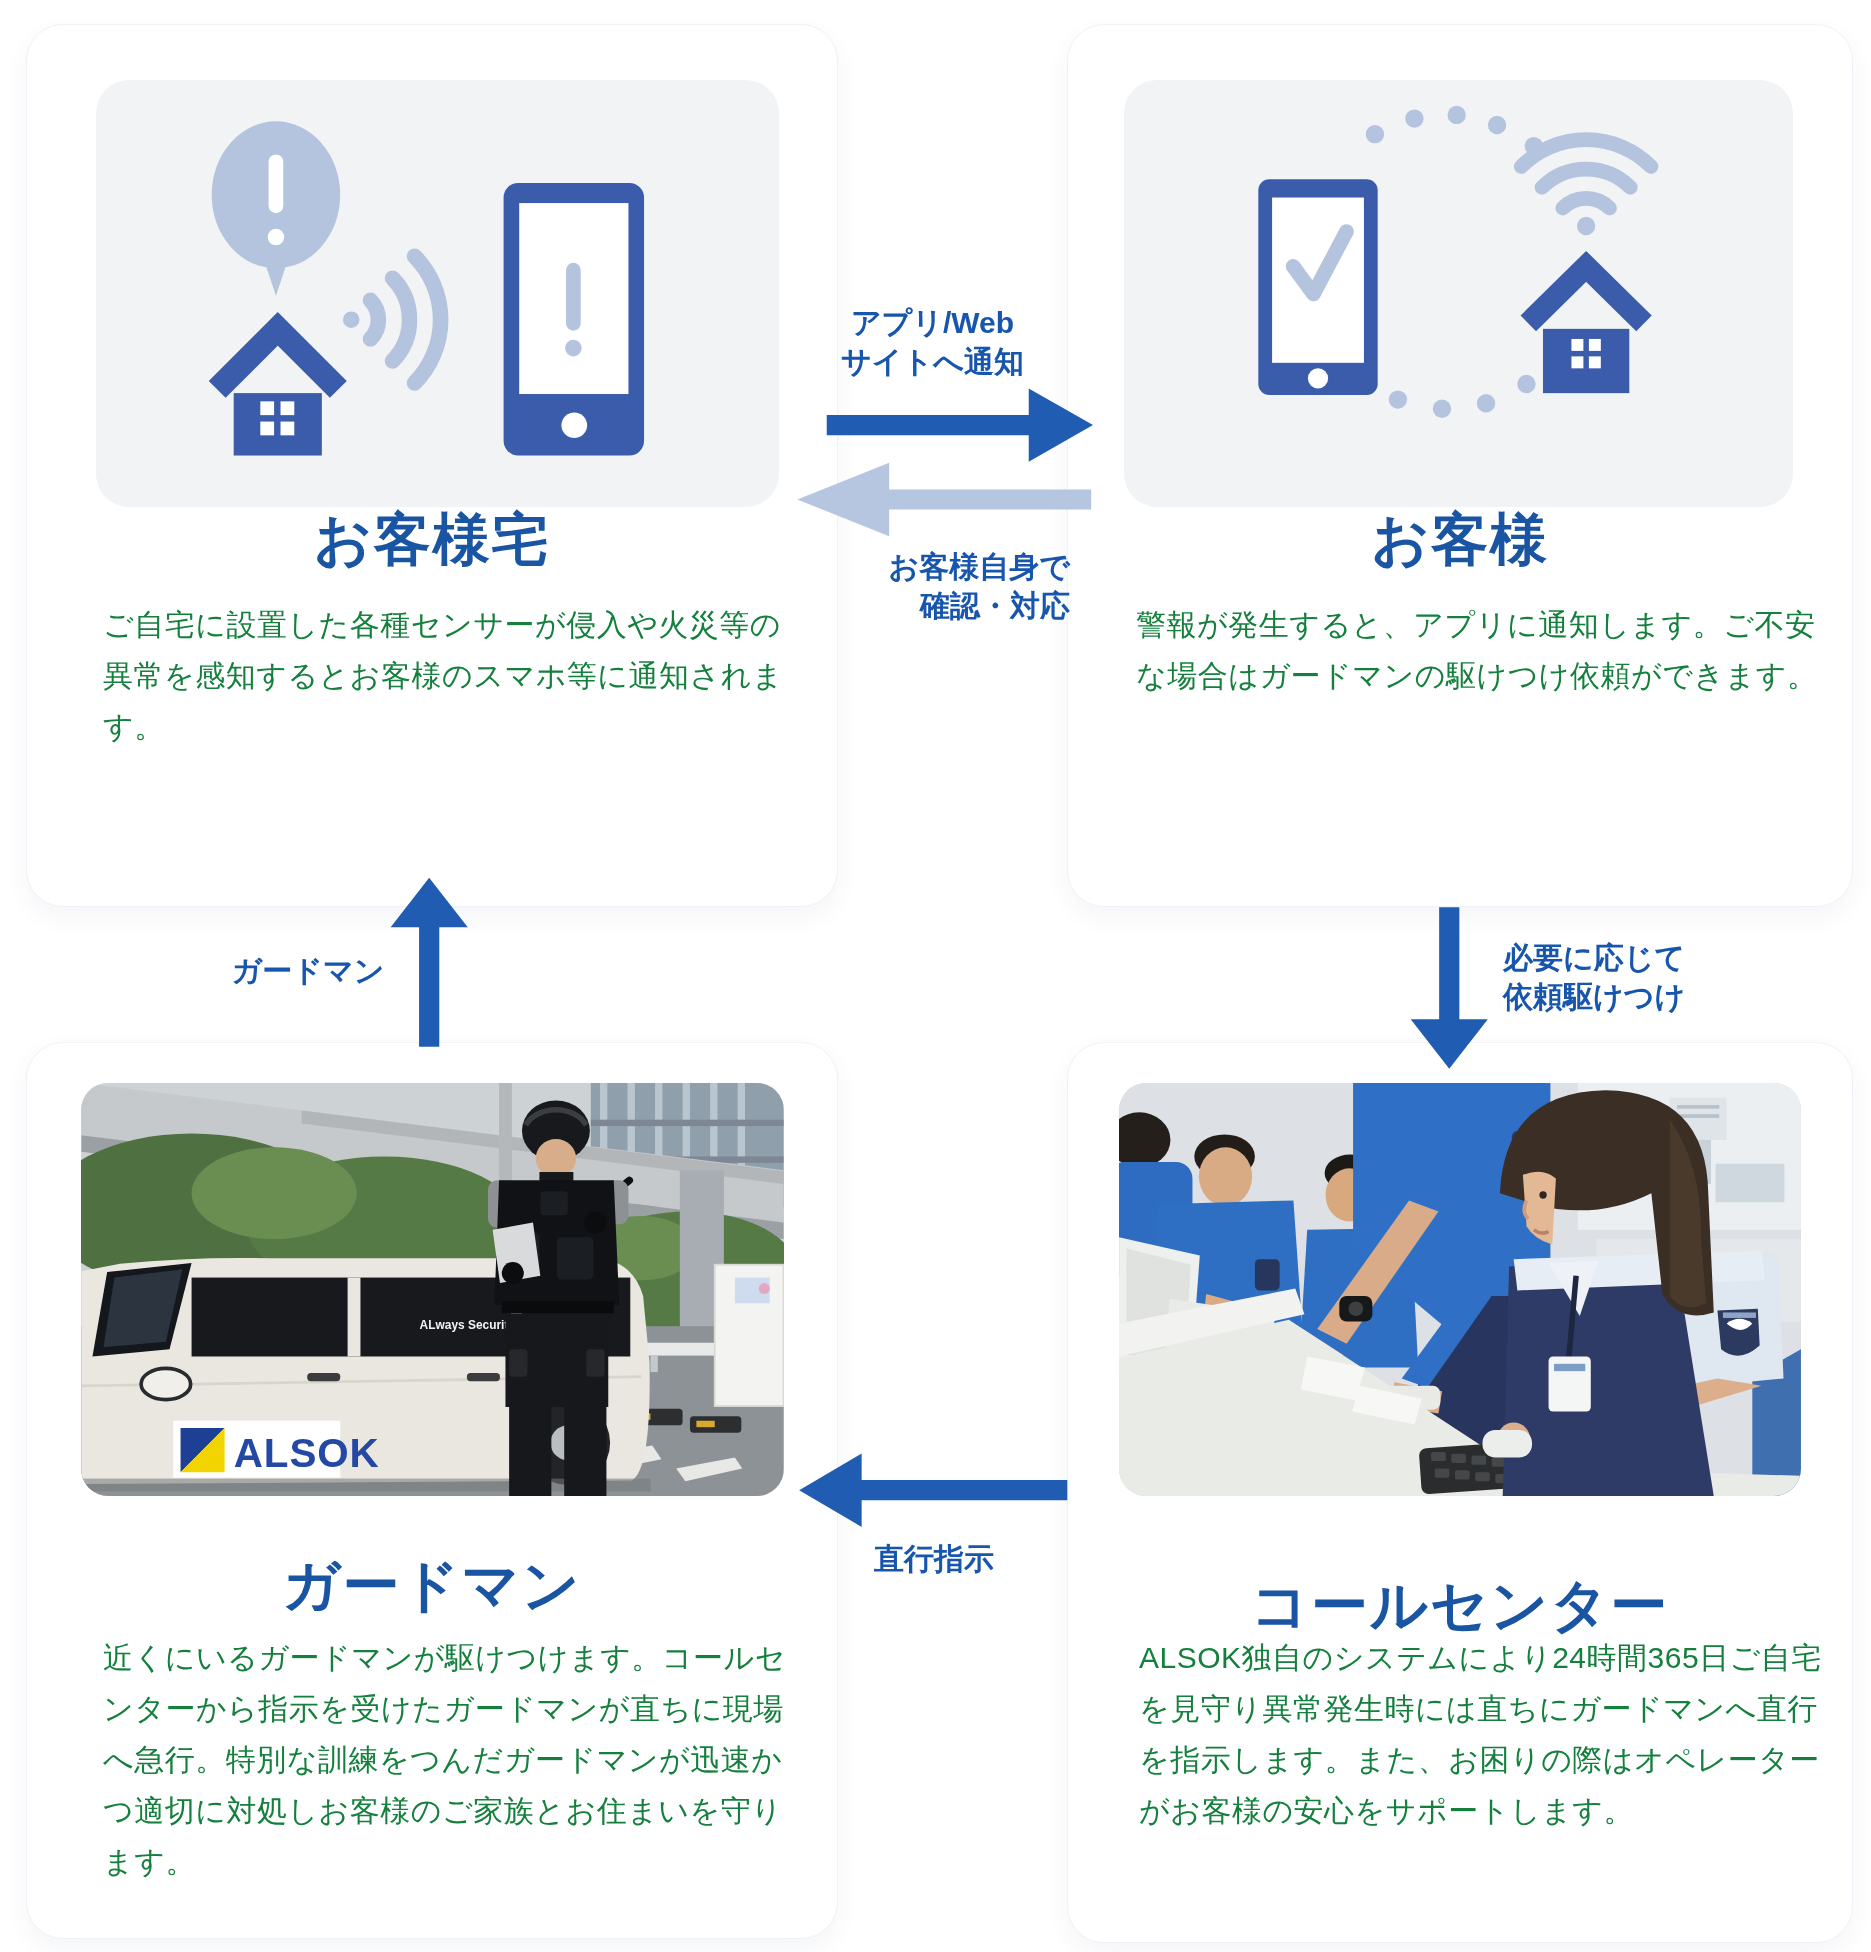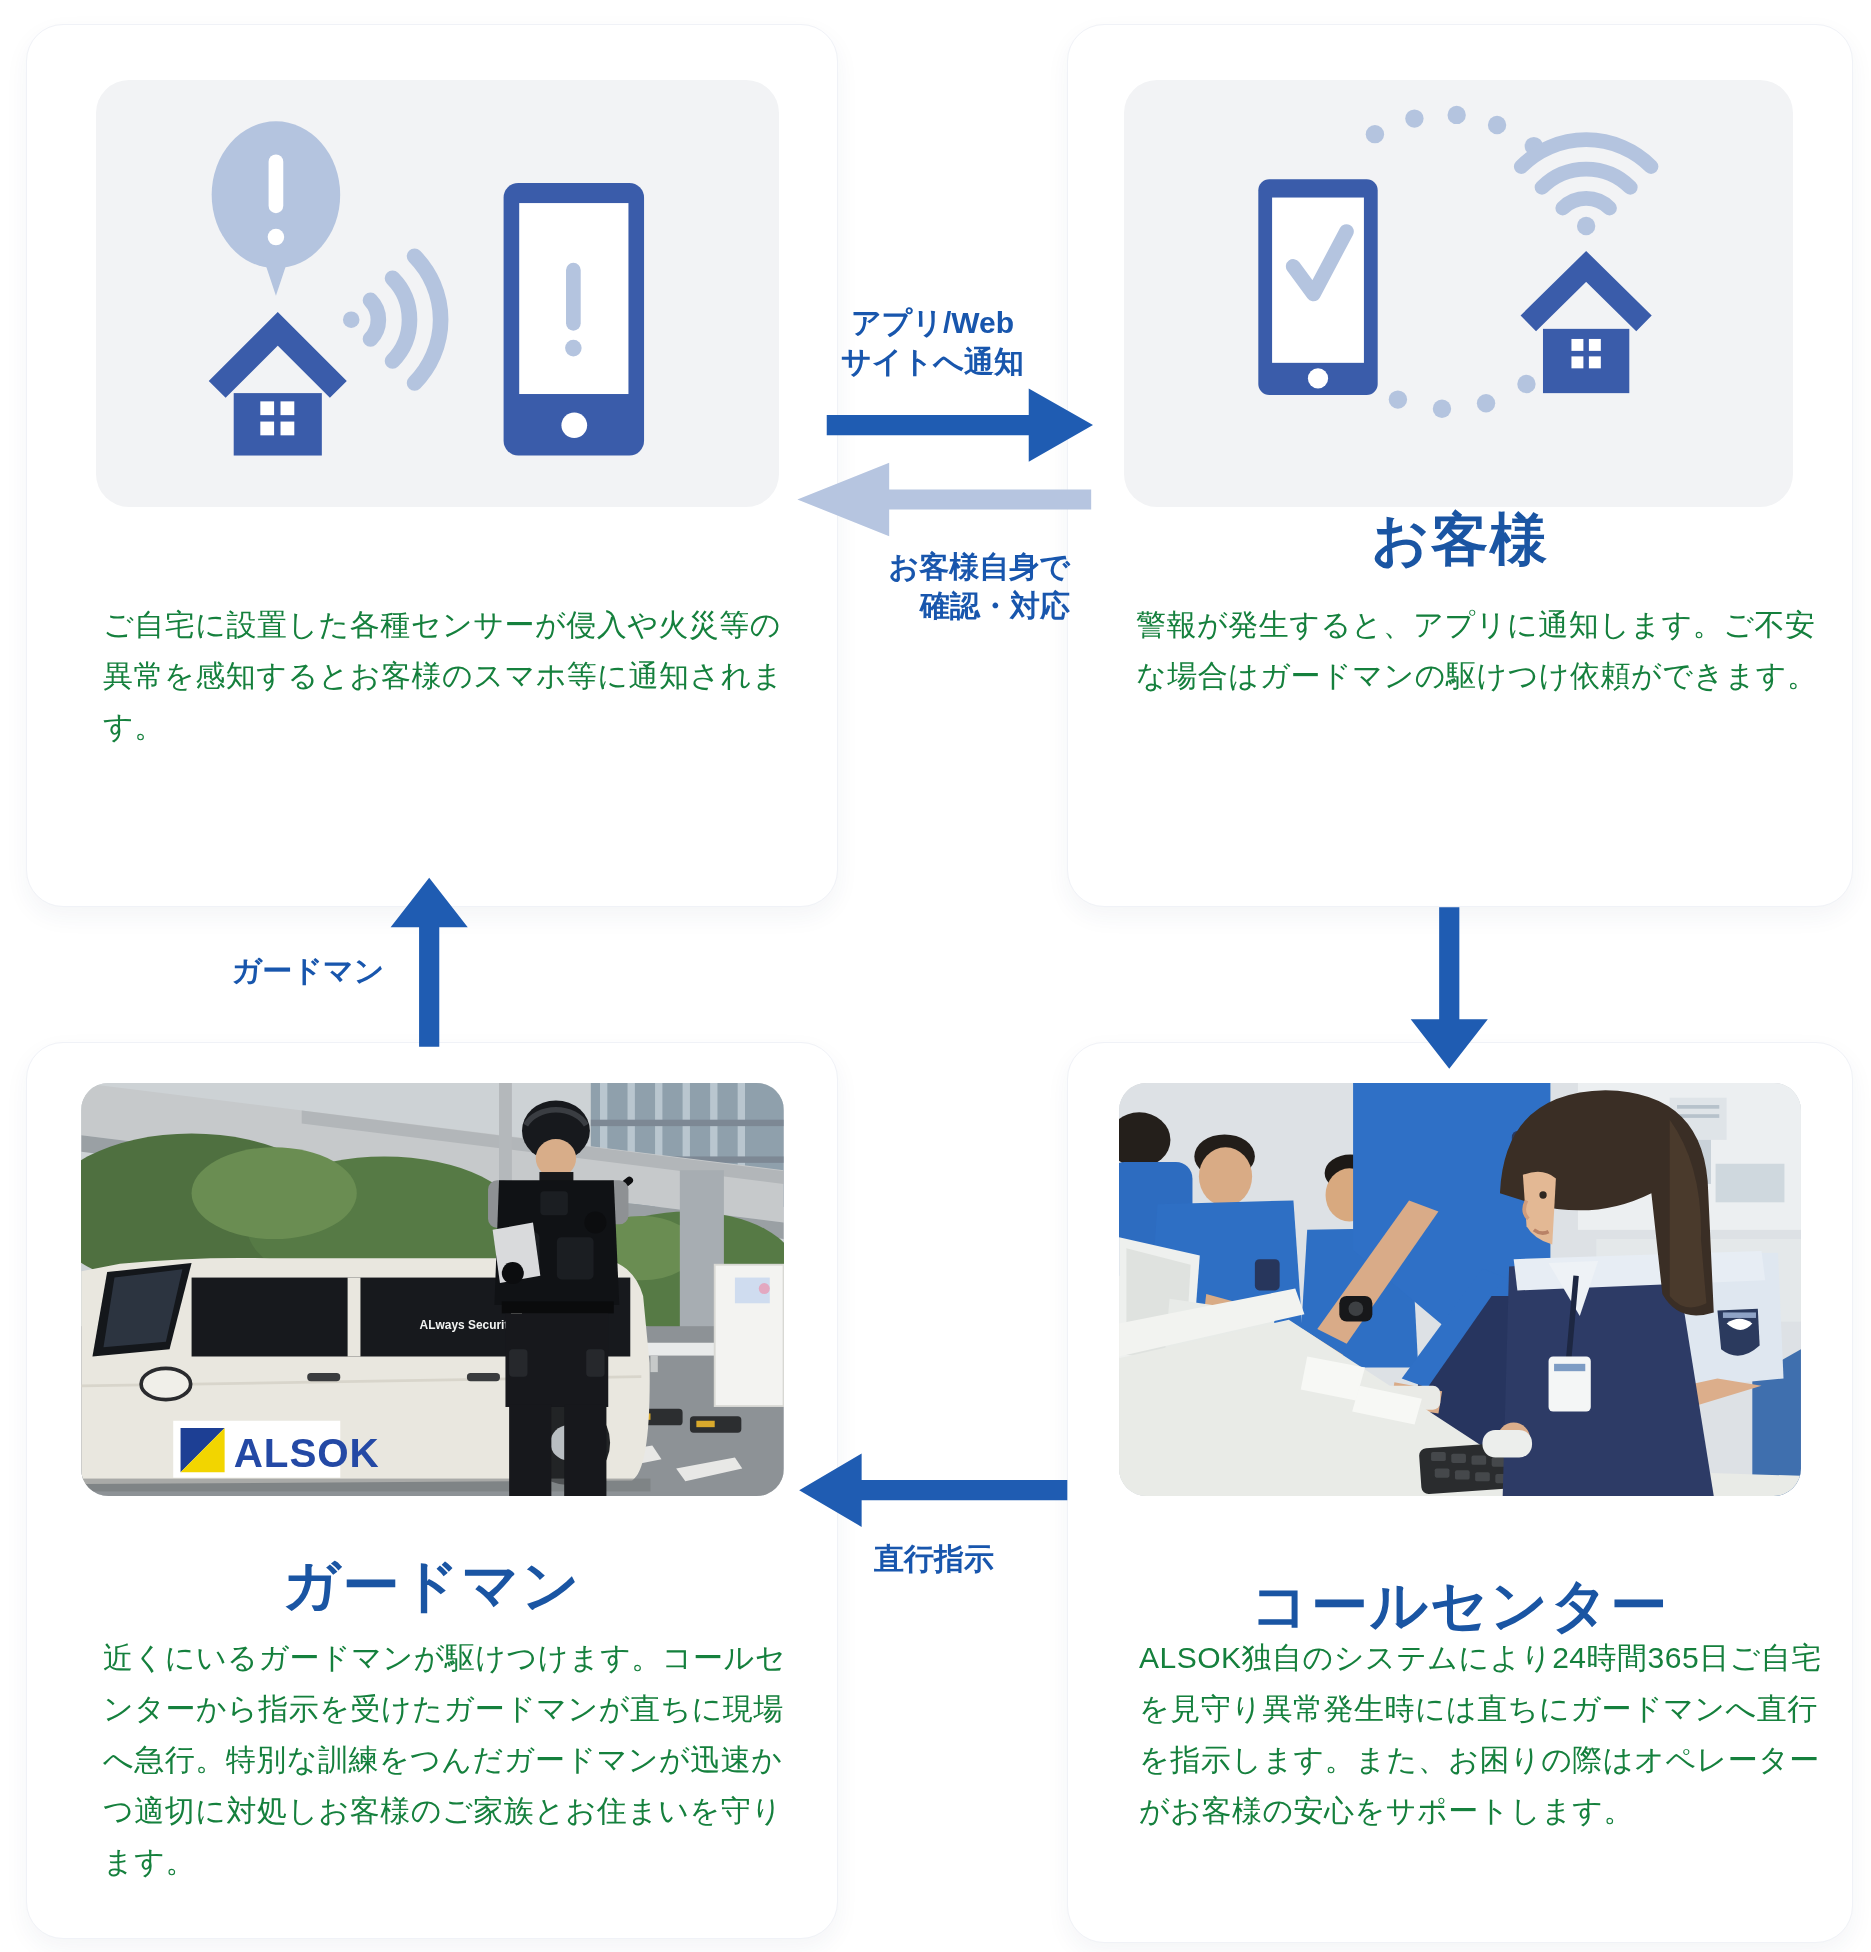--- a/index.html
+++ b/index.html
@@ -82,20 +82,21 @@
 
       <g>
         <rect x="444" y="112" width="153" height="297" rx="16" fill="#3a5caa"></rect>
         <rect x="461" y="134" width="119" height="208" fill="#ffffff"></rect>
         <circle cx="521" cy="376" r="14" fill="#ffffff"></circle>
         <rect x="512" y="199" width="16" height="74" rx="8" fill="#b4c4df"></rect>
         <circle cx="520" cy="292" r="9" fill="#b4c4df"></circle>
       </g>
     </svg>
   </div>
+  <div class="card-title title-tl">お客様宅</div>
   <div class="card-body body-tl">ご自宅に設置した各種センサーが侵入や火災等の異常を感知するとお客様のスマホ等に通知されます。</div>
 
   <div class="card card-tr"></div>
   <div class="tile tile-tr">
     <svg width="669" height="427" viewBox="0 0 728 465">
 
       <g fill="#b4c4df">
         <circle cx="273" cy="59" r="10"></circle>
           <circle cx="316" cy="42" r="10"></circle>
         <circle cx="362" cy="38" r="10"></circle>
@@ -361,17 +362,21 @@
   </svg>
 
   <div class="flow-label label-notify">
     <div>アプリ/Web</div>
     <div>サイトへ通知</div>
   </div>
   <div class="flow-label label-self">
     <div>お客様自身で</div>
     <div>確認・対応</div>
   </div>
+  <div class="flow-label label-request">
+    <div>必要に応じて</div>
+    <div>依頼駆けつけ</div>
+  </div>
   <div class="flow-label label-rush">ガードマン</div>
   <div class="flow-label label-direct">直行指示</div>
 
 </div>
 
 
 </body></html>

